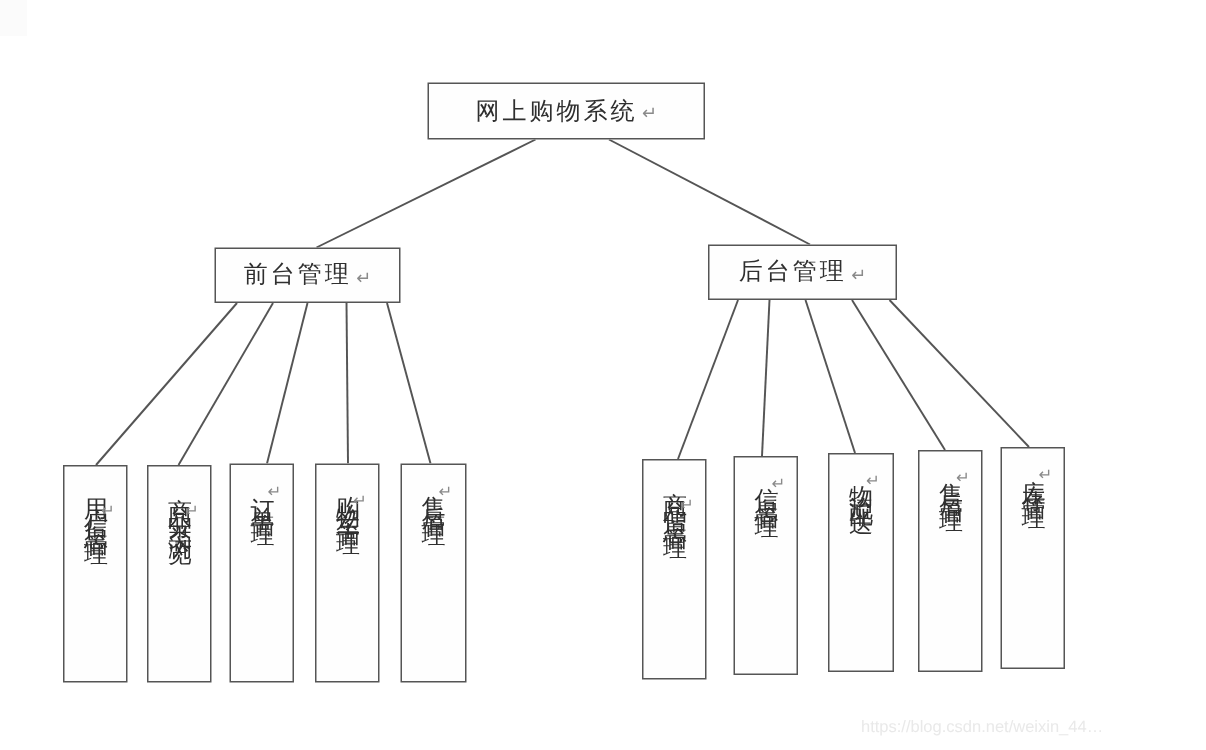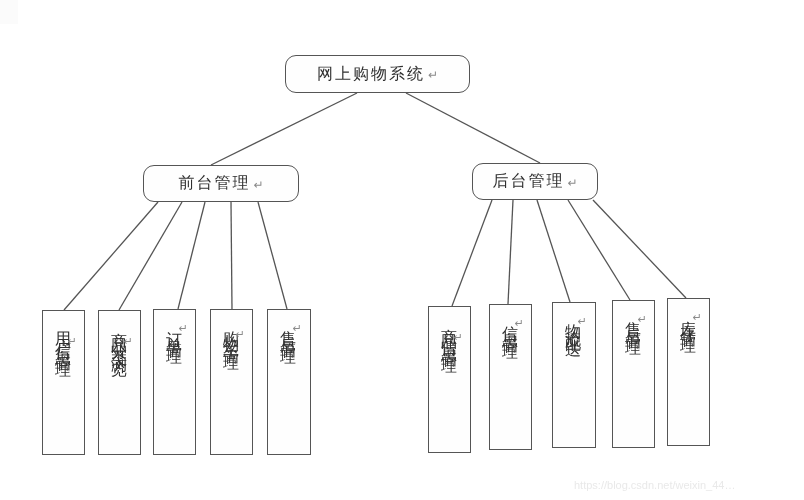--- a/index.html
+++ b/index.html
@@ -4,21 +4,21 @@
 <style>
   html, body { margin: 0; padding: 0; background: #ffffff; }
   body { width: 804px; height: 500px; overflow: hidden; position: relative;
          font-family: "Liberation Sans", sans-serif; }
   .canvas { position: absolute; left: 0; top: 0; width: 804px; height: 500px; background: #ffffff; }
   .connectors { position: absolute; left: 0; top: 0; width: 804px; height: 500px; }
   .connectors line { stroke: #555555; stroke-width: 1.3; }
   .node { position: absolute; box-sizing: border-box; border: 1.5px solid #555555;
           background: #fefefe; color: #2f2f2f; }
   .node.h { display: flex; align-items: center; justify-content: center;
-            font-size: 16px; letter-spacing: 2px; border-radius: 11px; }
+            font-size: 16px; letter-spacing: 2px; }
   .hmark { font-size: 12px; color: #8a8a8a; letter-spacing: 0; margin-left: 3px;
            transform: translateY(1px); }
   .node.v { writing-mode: vertical-lr; text-orientation: upright;
             font-size: 16px; letter-spacing: 6px; line-height: 40px;
             padding-top: 8px; overflow: visible; }
   .vlabel { }
   .vmark { display: inline-block; writing-mode: horizontal-tb;
            font-size: 11px; color: #8a8a8a; letter-spacing: 0; line-height: 11px;
            transform: translate(9px, -19px); }
   .corner-artifact { position: absolute; left: 0; top: 0; width: 18px; height: 24px;
@@ -46,21 +46,21 @@
     <line x1="537" y1="200" x2="570" y2="302"></line>
     <line x1="568" y1="200" x2="630" y2="300"></line>
     <line x1="593" y1="200" x2="686" y2="298"></line>
   </svg>
 
   <div class="node h" style="left:285px;top:55px;width:185px;height:38px">
     <span>网上购物系统</span>
       <span class="hmark">↵</span>
   </div>
 
-  <div class="node h" style="left:143px;top:165px;width:156px;height:37px">
+  <div class="node h" style="left:143px;top:165px;width:124px;height:37px">
     <span>前台管理</span>
       <span class="hmark">↵</span>
   </div>
   <div class="node h" style="left:472px;top:163px;width:126px;height:37px">
     <span>后台管理</span>
       <span class="hmark">↵</span>
   </div>
 
   <div class="node v" style="left:42px;top:310px;width:43px;height:145px">
     <span class="vlabel">用户信息管理</span><span class="vmark">↵</span>

